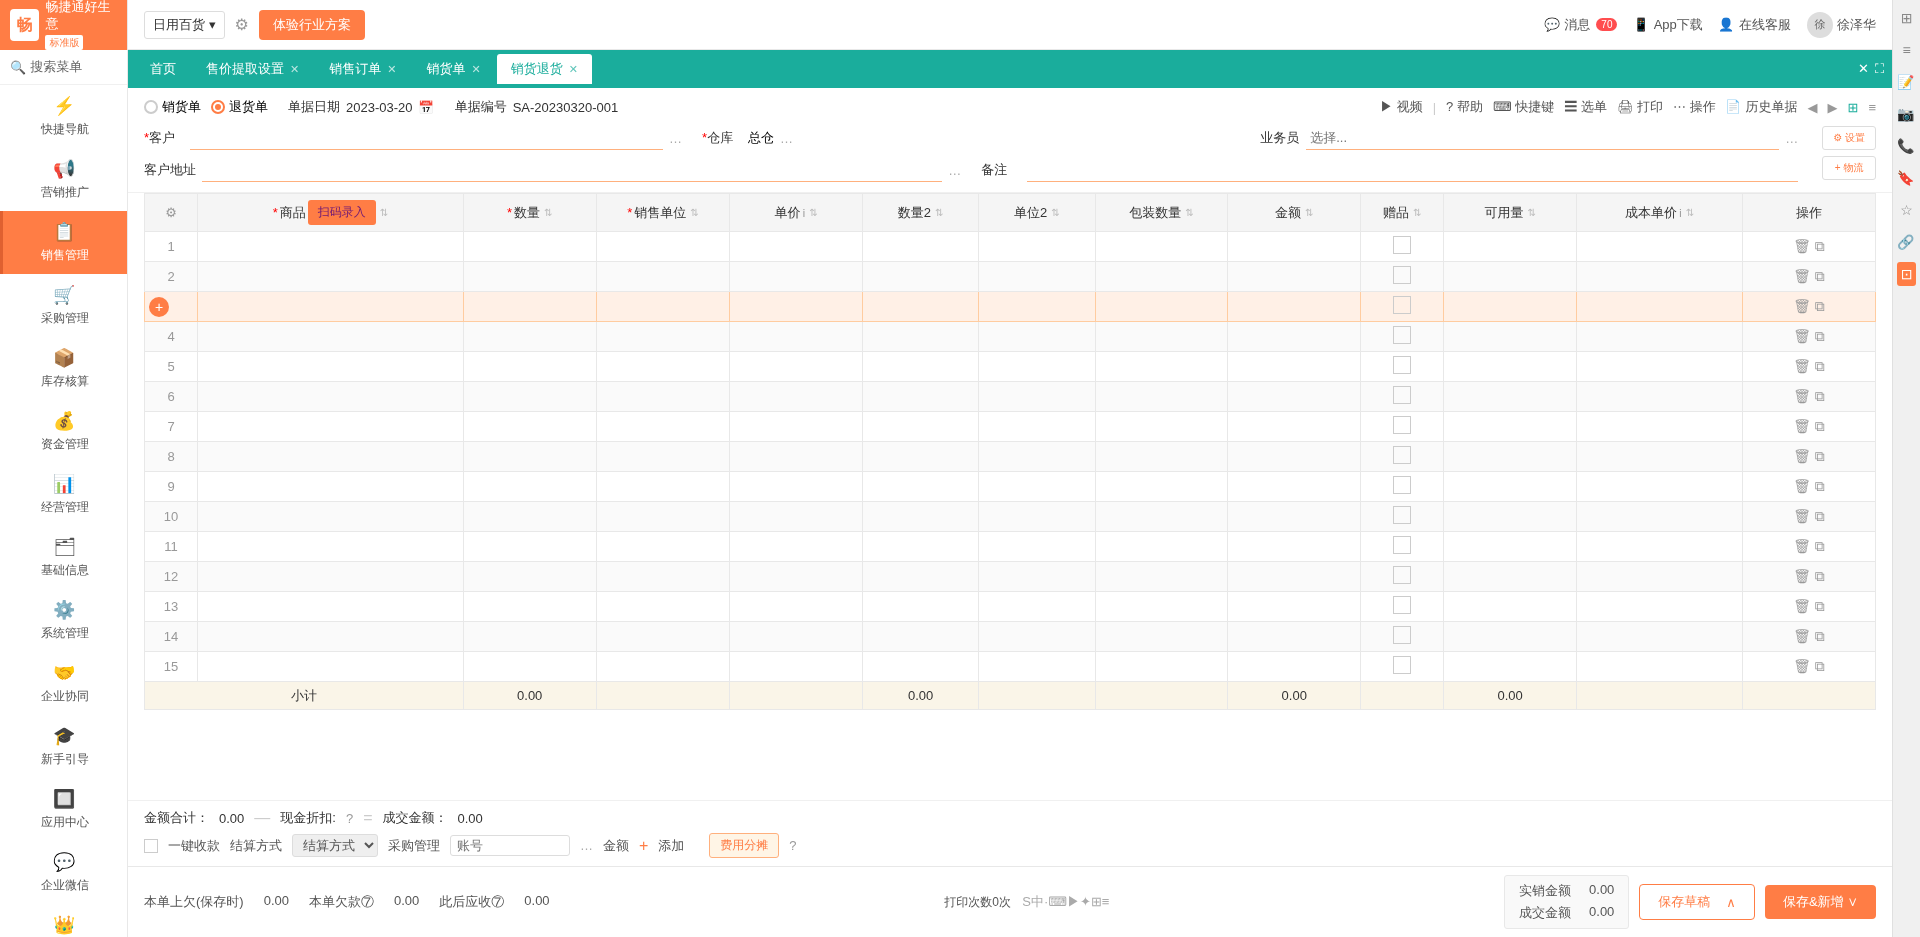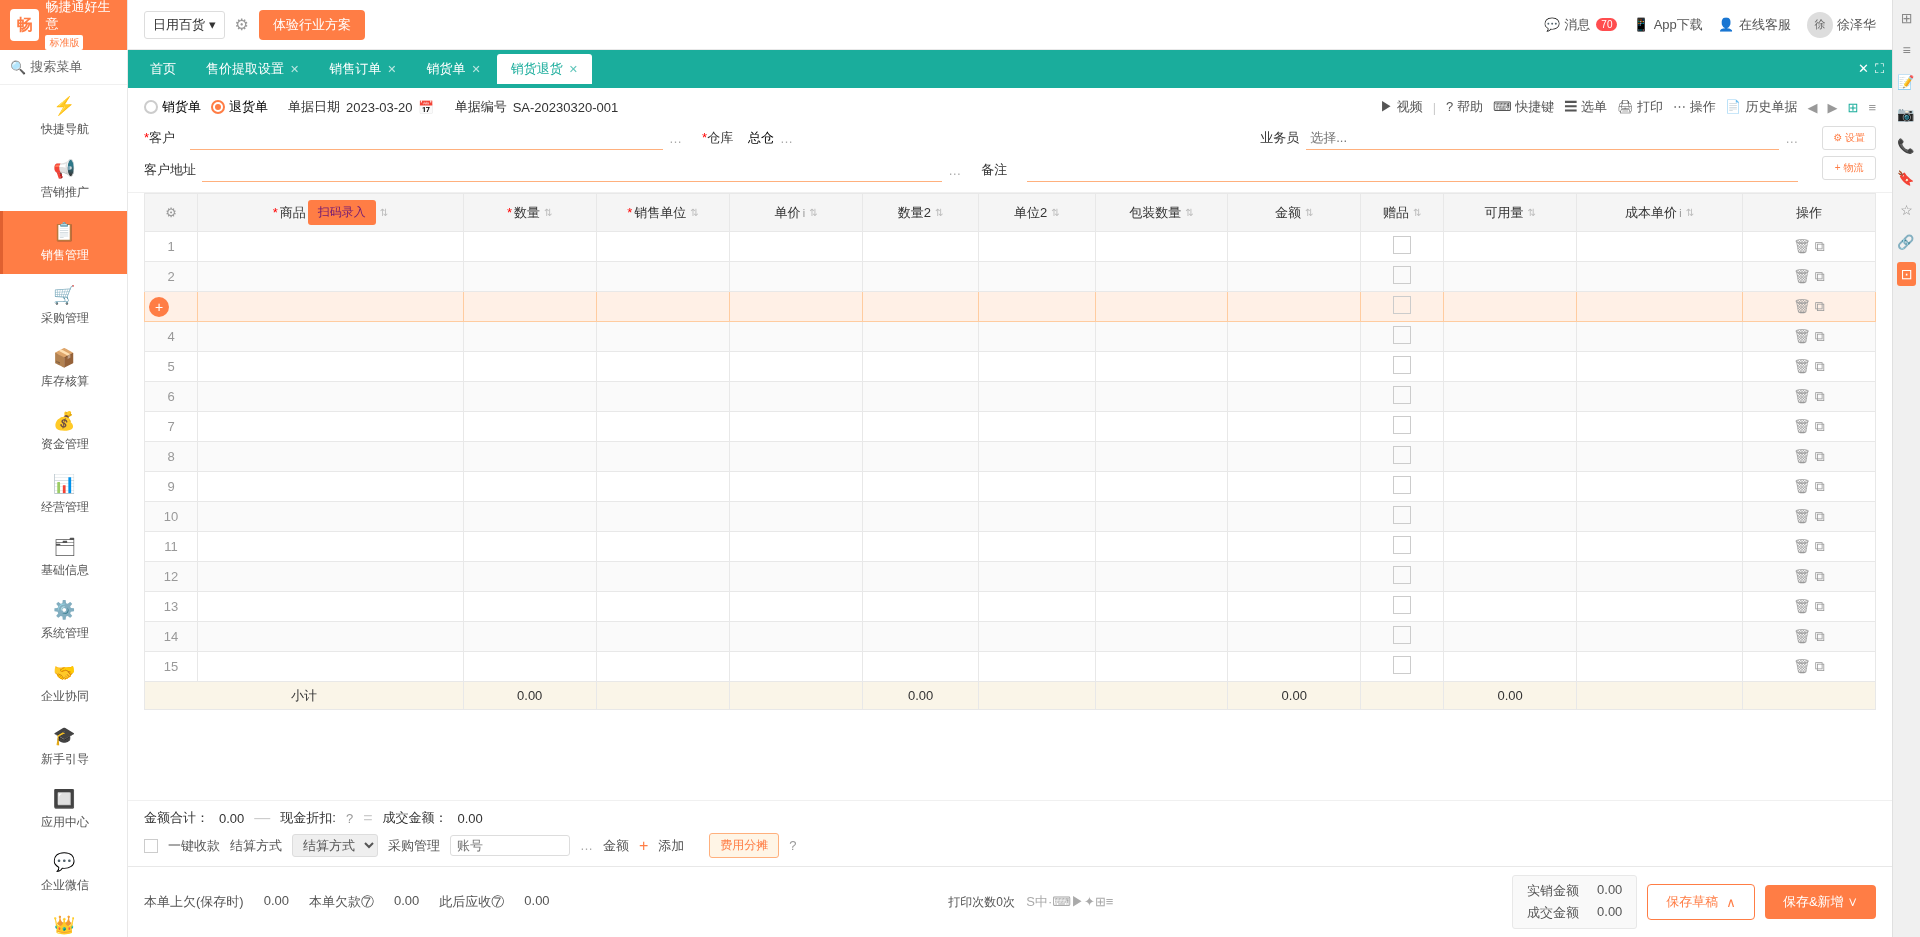--- a/index.html
+++ b/index.html
@@ -95,21 +95,21 @@
     .help-icon { color: #999; cursor: pointer; }
     .add-btn-sm { background: none; border: none; cursor: pointer; color: #ff7d45; font-size: 16px; }
     .fee-btn { background: #fff5e6; border: 1px solid #ffb07d; color: #ff7d45; padding: 3px 10px; border-radius: 3px; cursor: pointer; font-size: 12px; margin-left: 15px; }
     .checkbox-sm { width: 14px; height: 14px; border: 1px solid #ccc; display: inline-block; vertical-align: middle; }
     .bottom-bar { background: #fff; border-top: 1px solid #e8e8e8; padding: 8px 16px; display: flex; align-items: center; justify-content: space-between; }
     .bottom-info { display: flex; gap: 20px; font-size: 12px; color: #555; }
     .bottom-print { font-size: 12px; color: #555; }
     .bottom-right { display: flex; gap: 10px; align-items: center; }
     .summary-box { background: #f9f9f9; border: 1px solid #e8e8e8; border-radius: 3px; padding: 6px 14px; font-size: 12px; color: #555; display: flex; flex-direction: column; gap: 4px; }
     .summary-row { display: flex; justify-content: space-between; gap: 18px; }
-    .save-draft-btn { background: #fff; border: 1px solid #ff7d45; color: #ff7d45; padding: 8px 18px; border-radius: 4px; cursor: pointer; font-size: 13px; display: flex; align-items: center; gap: 8px; }
+    .save-draft-btn { background: #fff; border: 1px solid #ff7d45; color: #ff7d45; padding: 8px 18px; border-radius: 4px; cursor: pointer; font-size: 13px; display: flex; align-items: center; gap: 16px; }
     .save-new-btn { background: #ff7d45; border: none; color: #fff; padding: 8px 18px; border-radius: 4px; cursor: pointer; font-size: 13px; }
 
     
     .right-panel { width: 28px; background: #f0f0f0; display: flex; flex-direction: column; align-items: center; padding: 6px 0; gap: 8px; border-left: 1px solid #e0e0e0; }
     .rp-icon { color: #888; font-size: 14px; cursor: pointer; padding: 4px; }
     .rp-icon.active { background: #ff7d45; color: #fff; border-radius: 3px; }
 
     .info-icon { color: #999; font-size: 11px; cursor: pointer; }
   </style>
 </head>

